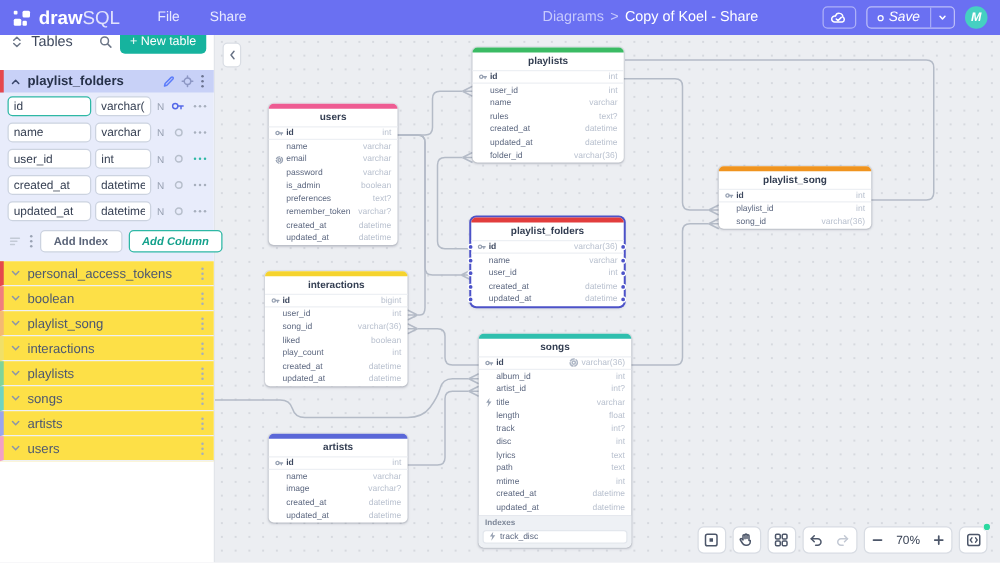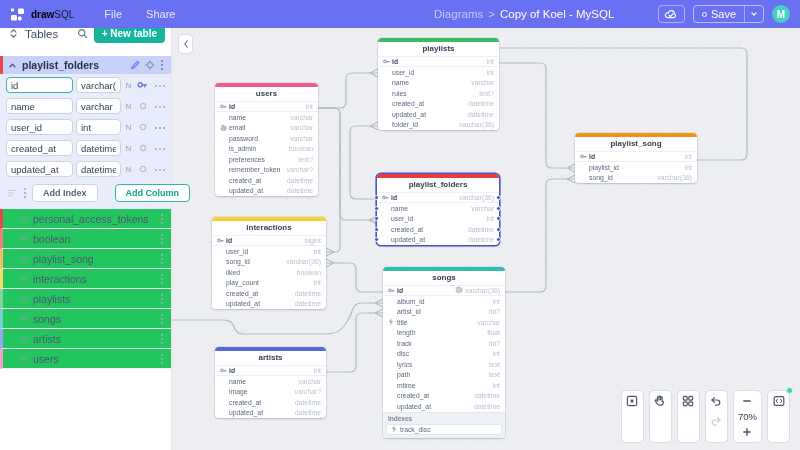--- a/index.html
+++ b/index.html
@@ -5,28 +5,28 @@
   * { box-sizing: border-box; margin: 0; padding: 0; }
   html,body { width:800px; height:450px; overflow:hidden; }
   body { font-family:"Liberation Sans", sans-serif; }
   .stage { position:relative; width:800px; height:450px; background:#edeff3; }
 
   
   .topbar { position:absolute; top:0; left:0; right:0; height:28px; background:#6a70f2;
             display:flex; align-items:center; padding:0 10px; z-index:30; }
   .logo { display:flex; align-items:center; gap:6px; margin-right:30px; }
   .logo-mark { display:flex; }
-  .logo-text { font-size:10px; color:#000000; }
+  .logo-text { font-size:15px; color:#ffffff; }
   .logo-text .lt-b { font-weight:700; }
   .logo-text .lt-l { font-weight:400; opacity:.8; }
   .menu-item { color:#e7e9ff; font-size:11px; margin-right:24px; cursor:default; }
   .breadcrumb { position:absolute; left:434px; top:0; height:28px; display:flex; align-items:center;
                 gap:5px; font-size:11.5px; color:#c6c9fd; }
   .bc-title { color:#ffffff; }
-  .tb-right { margin-left:auto; display:flex; align-items:flex-start; gap:8px; }
+  .tb-right { margin-left:auto; display:flex; align-items:flex-start; gap:8px;font-style:italic; }
   .cloud-btn { width:27px; height:18px; border:1px solid rgba(255,255,255,.45); border-radius:4px;
                display:flex; align-items:center; justify-content:center; color:#fff; }
   .save-btn { display:flex; align-items:stretch; height:18px; border:1px solid rgba(255,255,255,.55);
               border-radius:4px; color:#fff; font-size:11px; overflow:hidden; }
   .save-main { display:flex; align-items:center; gap:4px; padding:0 8px; }
   .save-dot { width:5px; height:5px; border:1px solid #fff; border-radius:50%; display:inline-block; }
   .save-caret { display:flex; align-items:center; padding:0 5px; border-left:1px solid rgba(255,255,255,.4); }
   .avatar { width:18px; height:18px; border-radius:50%; background:#45d0c2; color:#fff; font-size:10px;
             font-weight:700; display:flex; align-items:center; justify-content:center; }
 
@@ -55,21 +55,21 @@
                  display:flex; align-items:center; gap:3px; padding:0 4px; font-size:6.8px; color:#5d6880; }
   .dot { position:absolute; width:5px; height:5px; border-radius:50%; background:#4c52c8; border:1px solid #fff; z-index:4; }
 
   
   .sidebar { position:absolute; top:28px; left:0; width:172px; bottom:0; background:#fff;
              border-right:1px solid #e2e5ea; z-index:20; }
   .sb-header { height:28px; display:flex; align-items:center; gap:6px; padding:0 6px 17px 8px;border-radius:11px; }
   .sb-title { font-size:11.5px; color:#3f4a5f; }
   .sb-spacer { flex:1; }
   .sb-search { color:#6d7788; display:flex; }
-  .new-table-btn { background:#16b39e; color:#fff; font-size:10px; font-weight:700; padding:4px 8px;
+  .new-table-btn { background:#16b39e; color:#fff; font-size:10px; font-weight:400; padding:4px 8px;
                    border-radius:4px; border:none; white-space:nowrap; }
   .sb-exp { background:#e8ecfb; }
   .sb-exp-header { height:18px; background:#c8d1f7; display:flex; align-items:center; gap:5px;
                    padding:0 7px 0 5px; border-left:3px solid #e5484d; }
   .sb-exp-chevron { color:#39466b; display:flex; }
   .sb-exp-name { font-size:10.5px; font-weight:700; color:#27324a; flex:1; }
   .sb-exp-header .icon { display:flex; }
   .pencil-c { color:#5c7cfa; } .locate-c { color:#8d97c4; } .kebab-c { color:#6b7490; }
   .sb-field { display:flex; align-items:center; gap:3px; padding:3px 3px 2px 6px; }
   .sb-input { background:#fff; border:1px solid #ccd3e0; border-radius:4px; height:16px; font-size:9.5px;
@@ -78,35 +78,35 @@
   .sb-input.focused { border:1.5px solid #2eb8a5; }
   .null-label { font-size:8px; color:#97a0b1; width:9px; text-align:center; }
   .keycell { width:13px; display:flex; justify-content:center; color:#b7bfcc; }
   .keycell.is-key { color:#5569e8; }
   .rowdots { font-size:10px; color:#a7afbd; width:15px; text-align:center; letter-spacing:.5px; line-height:6px; }
   .rowdots.fk { color:#2eb8a5; }
   .sb-exp-footer { display:flex; align-items:center; gap:5px; padding:5px 5px 7px 7px; }
   .sb-foot-icon { color:#c3cad6; display:flex; } .sb-foot-kebab { color:#9aa3b4; display:flex; }
   .btn-outline { background:#fff; border:1px solid #ccd3e0; color:#5a6478; font-size:9px; font-weight:700;
                  padding:3px 10px; border-radius:4px; margin-left:auto; white-space:nowrap; }
-  .btn-outline.teal { border-color:#2eb8a5; color:#14a18c; margin-left:12px; }
-  .sb-row { height:20px; display:flex; align-items:center; gap:5px; padding:0 7px 0 16px;
-            border-left:3px solid #ccc; border-bottom:1px solid #eef0f4; background:#22c55e;
+  .btn-outline.teal { border-color:#2eb8a5; color:#14a18c; margin-left:0;font-style:italic; }
+  .sb-row { height:20px; display:flex; align-items:center; gap:5px; padding:0 7px 0 5px;
+            border-left:3px solid #ccc; border-bottom:1px solid #eef0f4; background:#fde047;
             font-size:10.5px; color:#4d5870; }
   .sb-row .chev { color:#8b95a8; display:flex; }
   .sb-row .kebab { margin-left:auto; color:#a6aebc; display:flex; }
   .sb-rest { background:#fff; }
 
   .panel-collapse { position:absolute; left:178px; top:34px; width:15px; height:20px; background:#fff;
                     border:1px solid #d9dde4; border-radius:4px; display:flex; align-items:center;
                     justify-content:center; color:#6a7487; z-index:15; }
 
   
   .toolbar { position:absolute; right:10px; bottom:7px; display:flex; gap:5px; z-index:25; }
-  .tb-group { display:flex; background:#fff; border:1px solid #d8dce3; border-radius:5px; align-items:center;flex-direction:column; }
+  .tb-group { display:flex; background:#fff; border:1px solid #d8dce3; border-radius:5px; align-items:center; }
   .tb-btn { min-width:21px; height:20px; display:flex; align-items:center; justify-content:center;
             color:#4c5669; position:relative; padding:0 3px; }
   .tb-btn.disabled { color:#c3c9d4; }
   .tb-zoom { font-size:9.5px; color:#333d50; padding:0 4px; }
   .badge { position:absolute; top:-4px; right:-4px; width:7px; height:7px; border-radius:50%;
            background:#2bd9a0; border:1.5px solid #eceef2; }
   .icon svg { display:block; }
 </style>
 </head>
 <body>
@@ -123,21 +123,21 @@
             <rect x="8" y="8.5" width="3.5" height="4" rx="1" fill="#fff"></rect>
           </svg>
         </span>
       <span class="logo-text"><b class="lt-b">draw</b><span class="lt-l">SQL</span></span>
     </div>
     <span class="menu-item">File</span>
     <span class="menu-item">Share</span>
     <div class="breadcrumb">
       <span>Diagrams</span>
       <span>&gt;</span>
-      <span class="bc-title">Copy of Koel - MySQL</span>
+      <span class="bc-title">Copy of Koel - Share</span>
     </div>
     <div class="tb-right">
       <span class="cloud-btn">
           <span class="icon">
             <svg width="14" height="10" viewBox="0 0 14 10" fill="none" stroke="currentColor" stroke-width="1.2" stroke-linecap="round" stroke-linejoin="round">
               <path d="M4 8.6 a2.4 2.4 0 1 1 .4-4.7 a3 3 0 0 1 5.9.8 a2.1 2.1 0 0 1-.4 3.9 z"></path>
               <path d="M5 6.2 l1.4 1.3 L9 4.9"></path>
             </svg>
           </span>
         </span>

